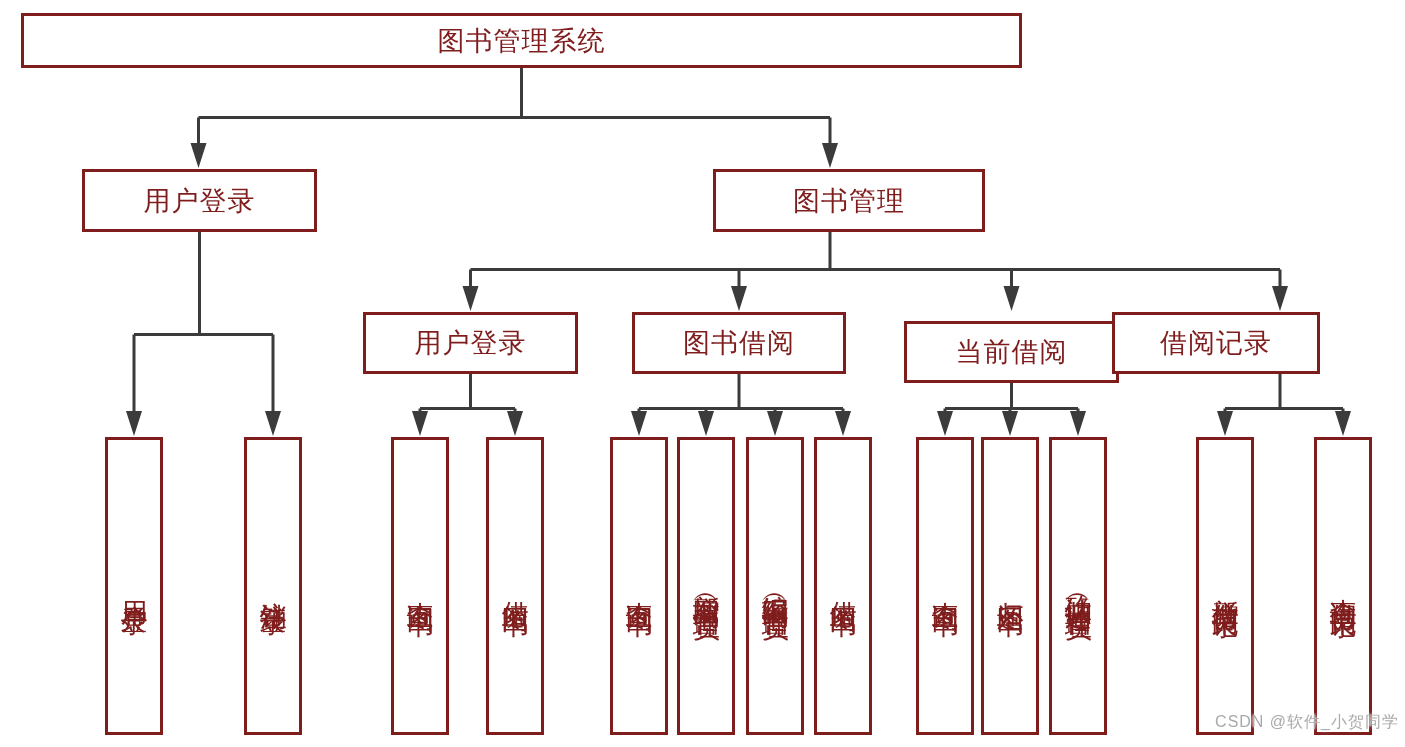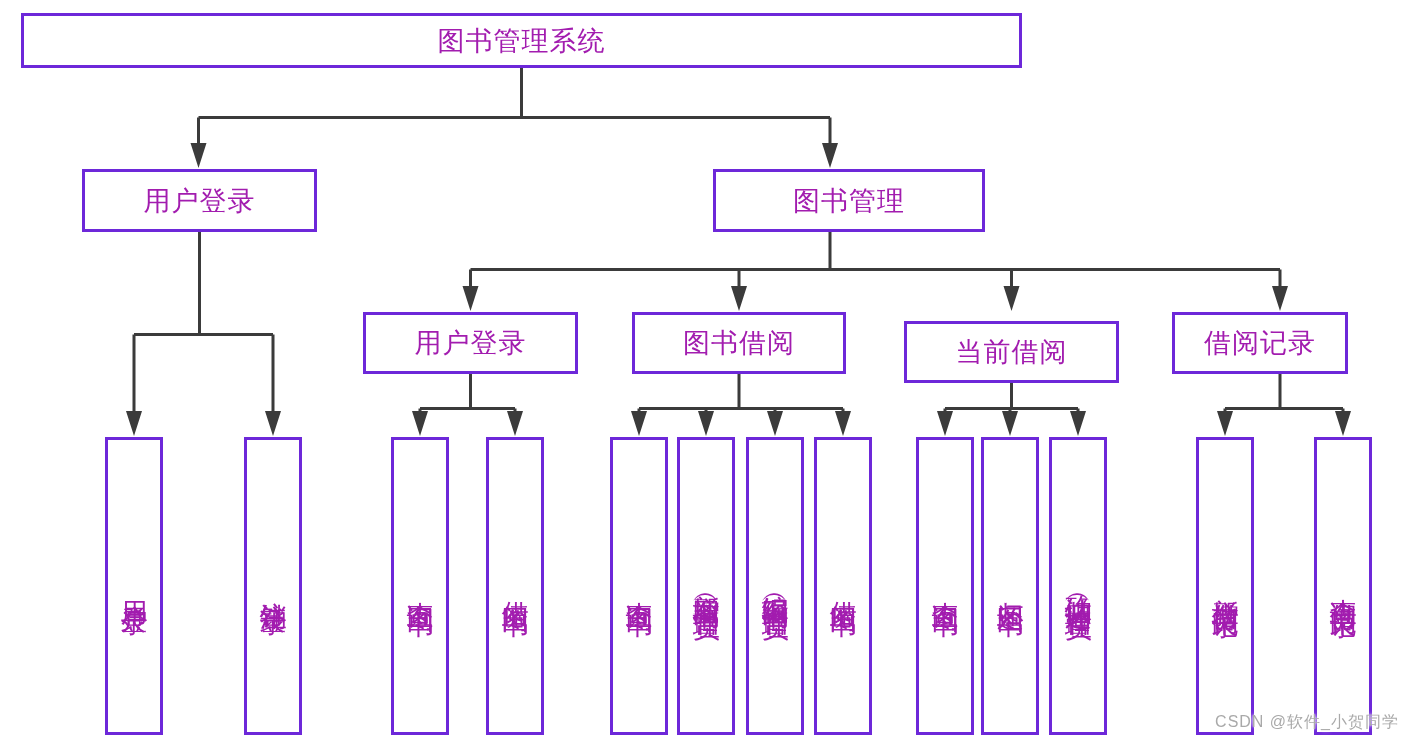--- a/index.html
+++ b/index.html
@@ -14,43 +14,43 @@
   .connector-layer {
     position: absolute;
     left: 0; top: 0;
     width: 1405px; height: 747px;
     pointer-events: none;
   }
   .node, .leaf {
     position: absolute;
     box-sizing: border-box;
     background: #ffffff;
-    border: 3px solid #6d28d9;
+    border: 3px solid #7f1d1d;
     display: flex;
     align-items: center;
     justify-content: center;
-    color: #a21caf;
+    color: #7f1d1d;
   }
   .node { font-size: 27px; letter-spacing: 1px; }
   .leaf span {
     writing-mode: vertical-rl;
     text-orientation: mixed;
     font-size: 27px;
     line-height: 1.05;
     letter-spacing: 3px;
     white-space: nowrap;
   }
   
   .n-root   { left: 21px;  top: 13px;  width: 1001px; height: 55px; }
   .n-login  { left: 82px;  top: 169px; width: 235px;  height: 63px; }
   .n-mgmt   { left: 713px; top: 169px; width: 272px;  height: 63px; }
   .n-newbook{ left: 363px; top: 312px; width: 215px;  height: 62px; }
   .n-borrow { left: 632px; top: 312px; width: 214px;  height: 62px; }
   .n-current{ left: 904px; top: 312px; width: 215px;  height: 62px; margin-top: 9px; }
-  .n-records{ left: 1172px;top: 312px; width: 176px;  height: 62px; }
+  .n-records{ left: 1112px;top: 312px; width: 208px;  height: 62px; }
   
   .leaf { top: 437px; width: 58px; height: 298px; }
   .l-a1 { left: 105px; }  .l-a2 { left: 244px; }
   .l-b1 { left: 391px; }  .l-b2 { left: 486px; }
   .l-c1 { left: 610px; }  .l-c2 { left: 677px; } .l-c3 { left: 746px; } .l-c4 { left: 814px; }
   .l-d1 { left: 916px; }  .l-d2 { left: 981px; } .l-d3 { left: 1049px; }
   .l-e1 { left: 1196px; } .l-e2 { left: 1314px; }
   .watermark {
     position: absolute;
     right: 6px;

